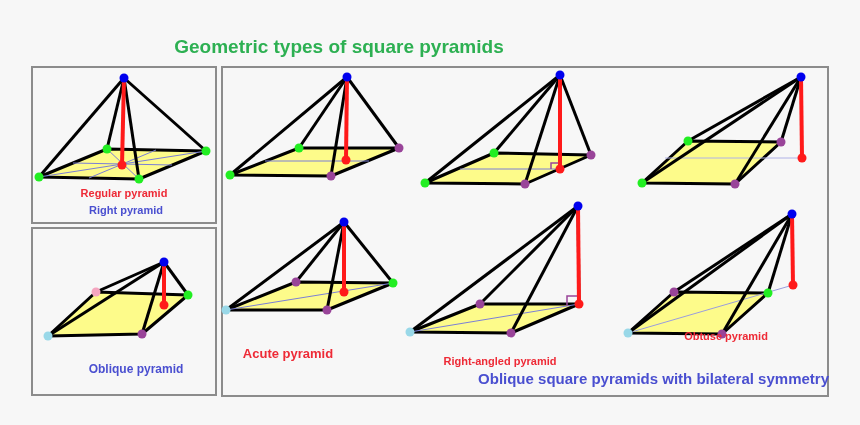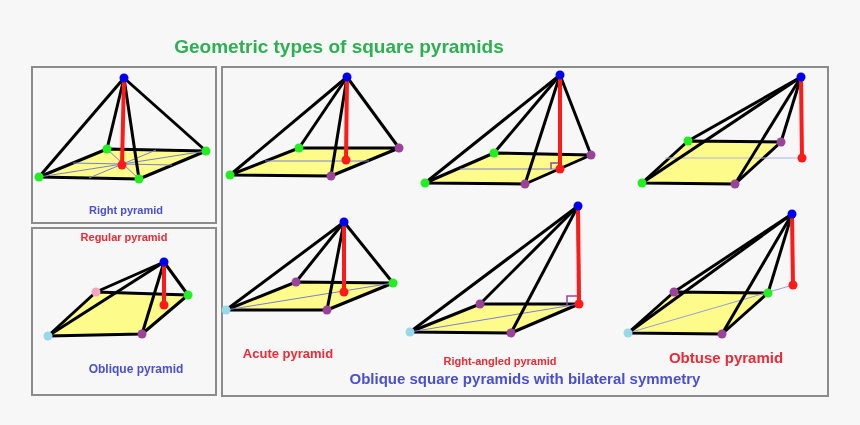--- a/index.html
+++ b/index.html
@@ -164,19 +164,19 @@
     <line x1="792" y1="214" x2="793" y2="285" stroke="#ff1a1a" stroke-width="4"></line>
     <circle cx="793" cy="285" r="4.5" fill="#ff1a1a"></circle>
     <circle cx="792" cy="214" r="4.5" fill="#0000ee"></circle>
     <circle cx="628" cy="333" r="4.5" fill="#99d8e8"></circle>
       <circle cx="674" cy="292" r="4.5" fill="#994499"></circle>
     <circle cx="768" cy="293" r="4.5" fill="#22ee22"></circle>
       <circle cx="722" cy="334" r="4.5" fill="#994499"></circle>
   </g>
 </svg>
 
-<div class="lbl" style="left:31px;width:186px;top:187px;font-size:11px;color:#ee2a36;margin-top:44px;">Regular pyramid</div>
+<div class="lbl" style="left:31px;width:186px;top:187px;font-size:11px;color:#ee2a36;">Regular pyramid</div>
 <div class="lbl" style="left:46px;width:160px;top:204px;font-size:11px;color:#4a4fd0;">Right pyramid</div>
 <div class="lbl" style="left:31px;width:210px;top:362px;font-size:12px;color:#4a4fd0;">Oblique pyramid</div>
 <div class="lbl" style="left:228px;width:120px;top:346px;font-size:13px;color:#ee2a36;">Acute pyramid</div>
 <div class="lbl" style="left:425px;width:150px;top:347px;font-size:11px;color:#ee2a36;margin-top:8px;">Right-angled pyramid</div>
-<div class="lbl" style="left:666px;width:120px;top:349px;font-size:15px;color:#ee2a36;">Obtuse pyramid</div>
-<div class="lbl" style="left:221px;width:608px;top:370px;font-size:15px;color:#4a4fd0;">Oblique square pyramids with bilateral symmetry</div>
+<div class="lbl" style="left:666px;width:120px;top:330px;font-size:11px;color:#ee2a36;">Obtuse pyramid</div>
+<div class="lbl" style="left:221px;width:608px;top:370px;font-size:15px;color:#4a4fd0;text-align:right;">Oblique square pyramids with bilateral symmetry</div>
 
 </body></html>

